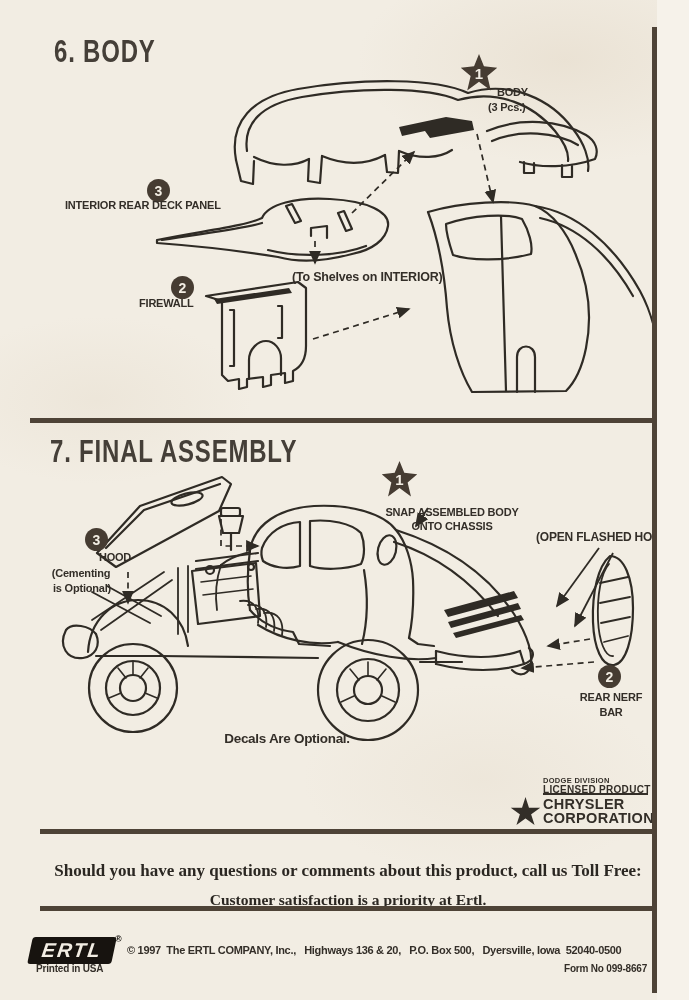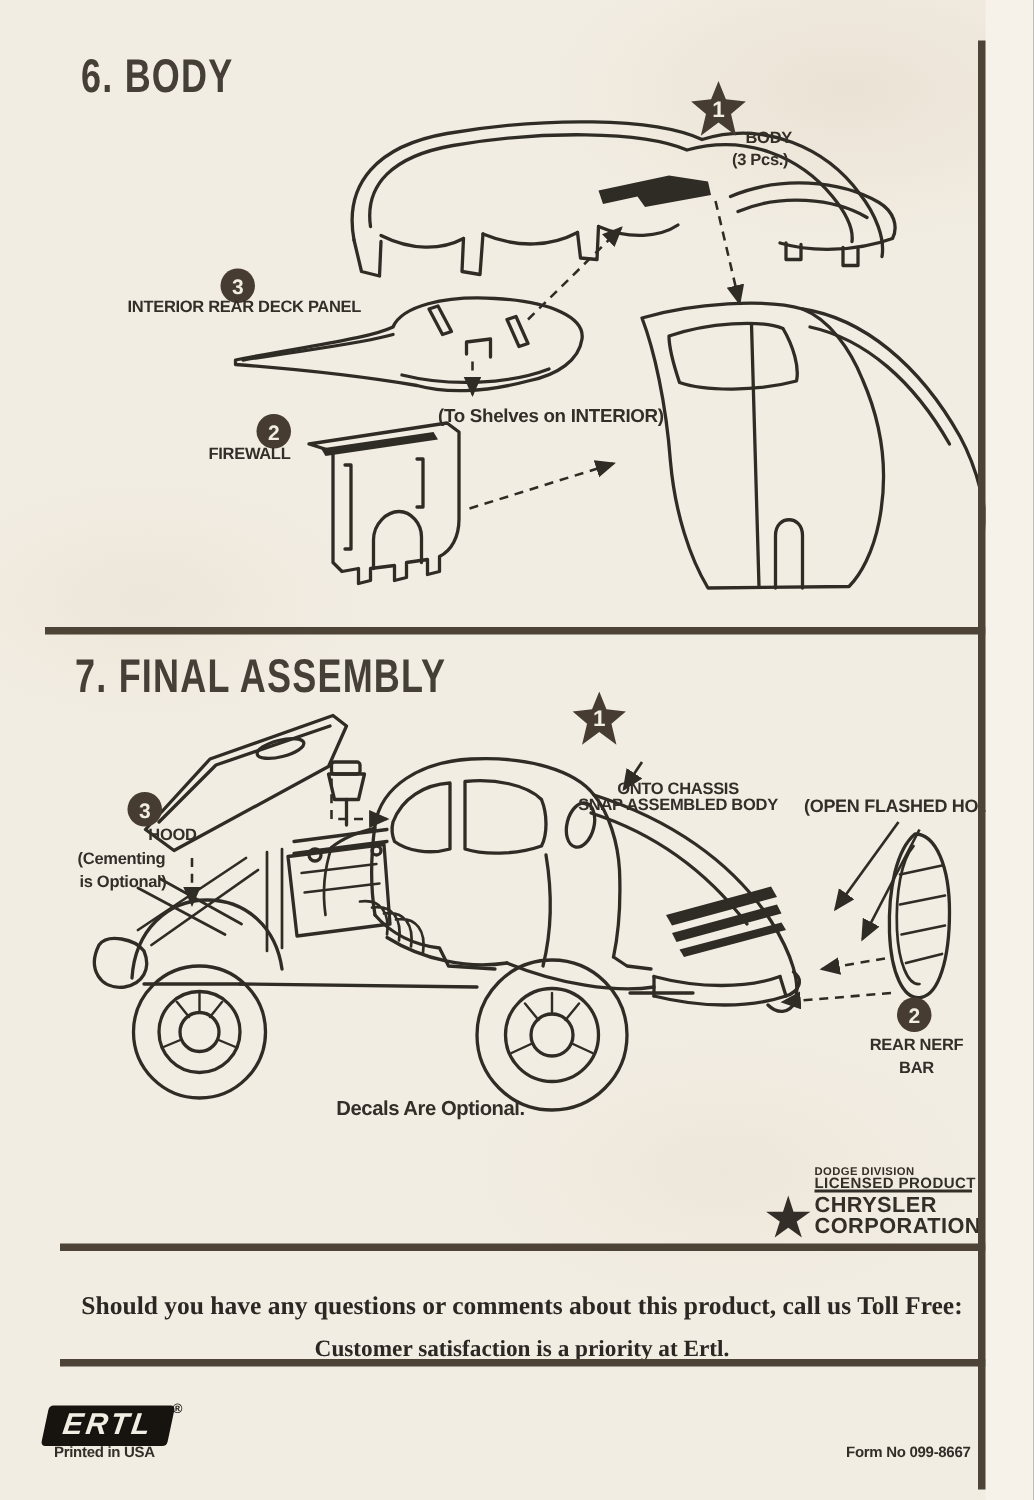--- a/index.html
+++ b/index.html
@@ -97,21 +97,21 @@
 
   <div class="abs marker-star" style="left:460px;top:54px;width:38px;height:38px;font-size:15px;">
     <span>1</span>
   </div>
   <div class="abs lbl" style="left:497px;top:86px;">BODY</div>
   <div class="abs lbl" style="left:488px;top:101px;">(3 Pcs.)</div>
 
   <div class="abs marker-circle" style="left:147px;top:179px;width:23px;height:23px;font-size:14px;">
     <span>3</span>
   </div>
-  <div class="abs lbl" style="left:44px;top:199px;padding-left:41px;">INTERIOR REAR DECK PANEL</div>
+  <div class="abs lbl" style="left:24px;top:199px;padding-left:41px;">INTERIOR REAR DECK PANEL</div>
 
   <div class="abs lbl" style="left:292px;top:270px;font-size:12.5px;">(To Shelves on INTERIOR)</div>
 
   <div class="abs marker-circle" style="left:171px;top:276px;width:23px;height:23px;font-size:14px;">
     <span>2</span>
   </div>
   <div class="abs lbl" style="left:139px;top:297px;">FIREWALL</div>
 
   <div class="abs rule" style="left:30px;top:418px;width:627px;height:5px;"></div>
 
@@ -191,21 +191,21 @@
     <g stroke="#2f2b25" stroke-width="1.8" fill="none">
       <path d="M599,128 L557,186" marker-end="url(#a7)"></path>
       <path d="M613,133 L575,206" marker-end="url(#a7)"></path>
       <path d="M428,88 L416,106" marker-end="url(#a7)"></path>
     </g>
   </svg>
 
   <div class="abs marker-star" style="left:381px;top:461px;width:37px;height:37px;font-size:15px;">
     <span>1</span>
   </div>
-  <div class="abs lbl c" style="left:452px;top:531px;">SNAP ASSEMBLED BODY</div>
+  <div class="abs lbl c" style="left:452px;top:506px;">SNAP ASSEMBLED BODY</div>
   <div class="abs lbl c" style="left:452px;top:520px;">ONTO CHASSIS</div>
 
   <div class="abs lbl" style="left:536px;top:530px;font-size:12px;">(OPEN FLASHED HOLES)</div>
 
   <div class="abs marker-circle" style="left:85px;top:528px;width:23px;height:23px;font-size:14px;">
     <span>3</span>
   </div>
   <div class="abs lbl c" style="left:92px;top:551px;padding-left:46px;">HOOD</div>
   <div class="abs lbl c" style="left:81px;top:567px;">(Cementing</div>
   <div class="abs lbl c" style="left:82px;top:582px;">is Optional)</div>
@@ -229,19 +229,20 @@
 
   <div class="abs rule" style="left:40px;top:829px;width:617px;height:5px;"></div>
   <div class="abs serif c" style="left:348px;top:891px;font-size:15.5px;">Customer satisfaction is a priority at Ertl.</div>
   <div class="abs serif c" style="left:348px;top:861px;font-size:17px;">Should you have any questions or comments about this product, call us Toll Free:</div>
   <div class="abs rule" style="left:40px;top:906px;width:617px;height:5px;"></div>
 
   <div class="abs ertl-box" style="left:30px;top:937px;width:84px;height:27px;">
     <span>ERTL</span>
   </div>
   <div class="abs" style="left:115px;top:934px;font-size:9px;font-weight:bold;color:#17130f;">®</div>
+  <div class="abs lbl pre" style="left:127px;top:944px;font-size:11px;letter-spacing:-0.3px;">© 1997  The ERTL COMPANY, Inc.,   Highways 136 &amp; 20,   P.O. Box 500,   Dyersville, Iowa  52040-0500</div>
   <div class="abs lbl" style="left:36px;top:963px;font-size:10px;">Printed in USA</div>
   <div class="abs lbl" style="left:552px;top:963px;width:95px;text-align:right;font-size:10px;">Form No 099-8667</div>
 
   <div class="abs" style="left:657px;top:0;width:32px;height:1000px;background:#f6f2ea;"></div>
   <div class="abs rule" style="left:652px;top:27px;width:5px;height:966px;"></div>
 
 </div>
 
 </body></html>

